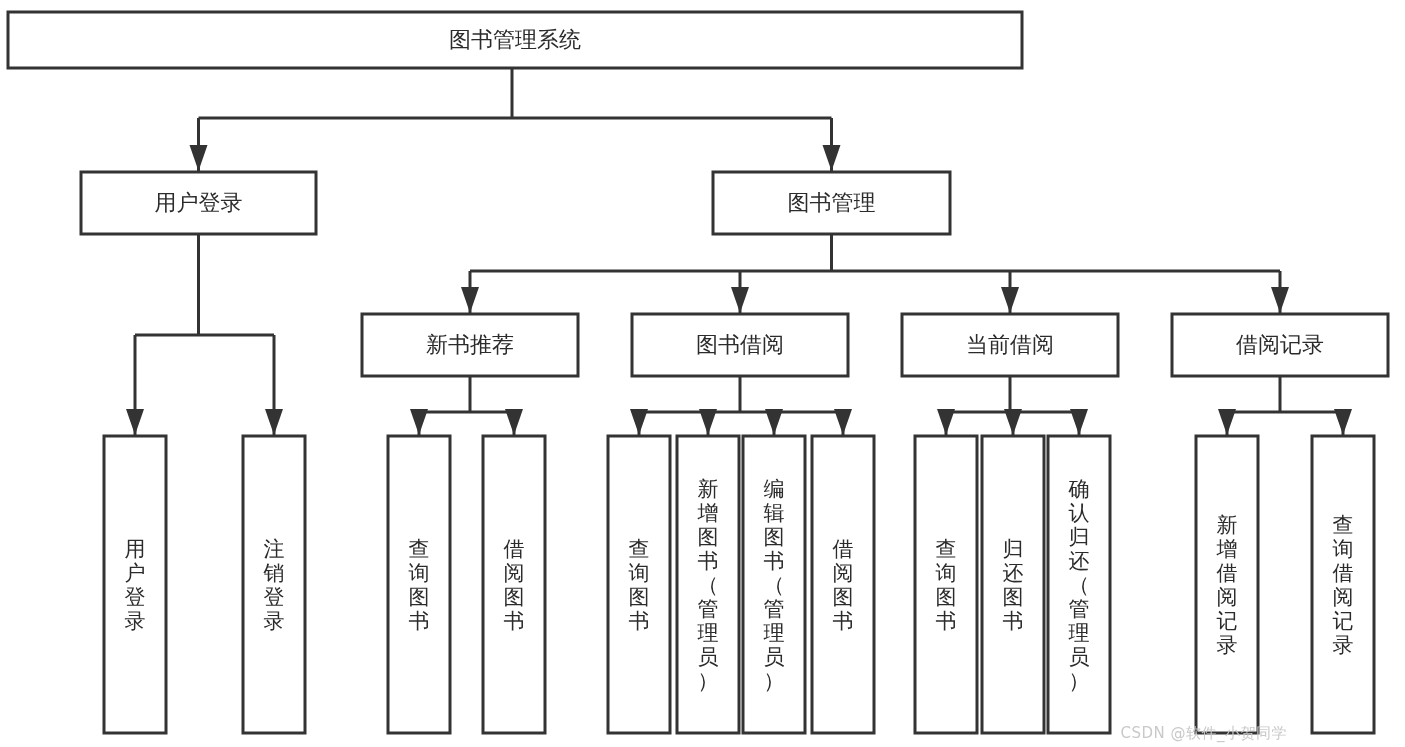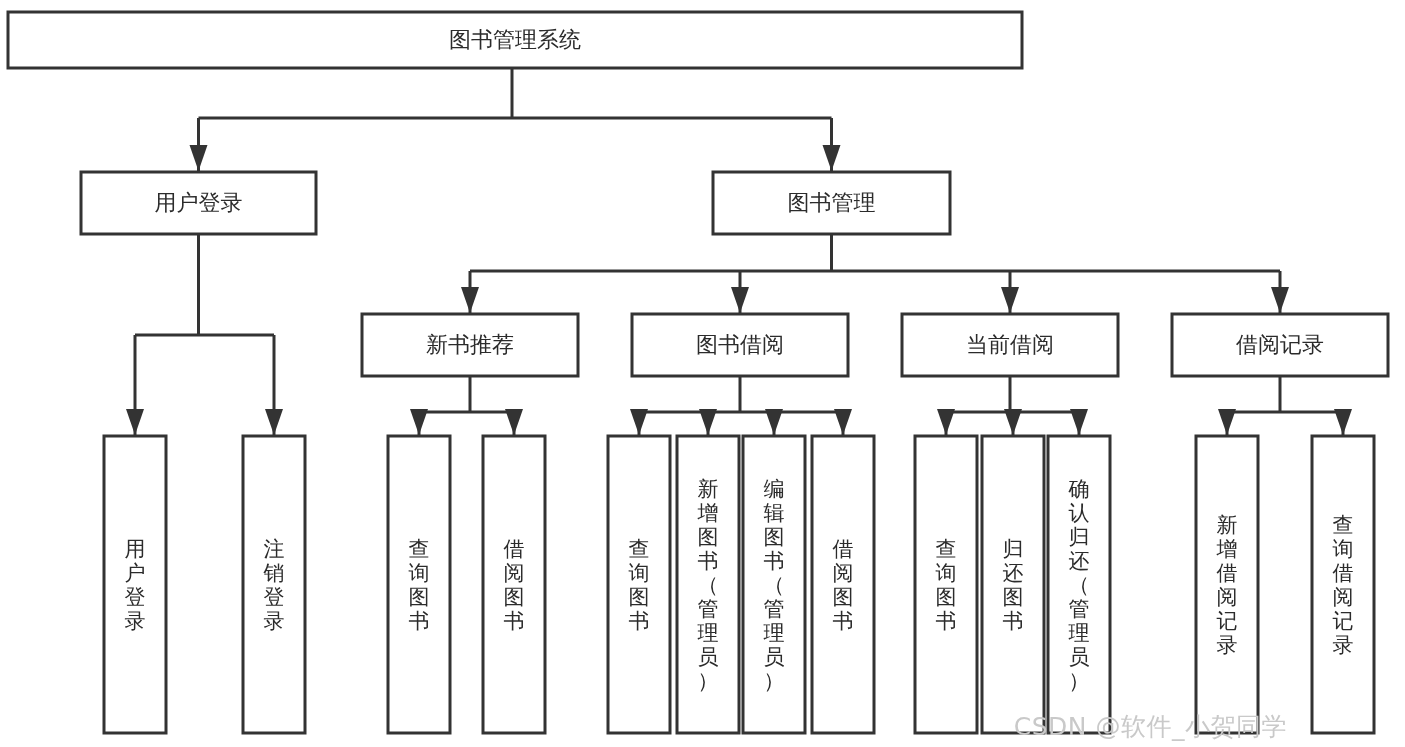--- a/index.html
+++ b/index.html
@@ -53,21 +53,21 @@
     font-family: "DejaVu Sans", sans-serif;
     font-size: 21px;
     text-anchor: middle;
   }
   .watermark {
     position: absolute;
     right: 10px;
     bottom: 4px;
     color: #c9c9c9;
     font-family: "DejaVu Sans", sans-serif;
-    font-size: 25px;
+    font-size: 15px;
     letter-spacing: 0.5px;
     white-space: nowrap;
     user-select: none;
   }
 </style>
 </head>
 <body>
 
 <div id="diagram-root">
   <svg class="diagram" viewBox="0 0 1405 747" xmlns="http://www.w3.org/2000/svg">

